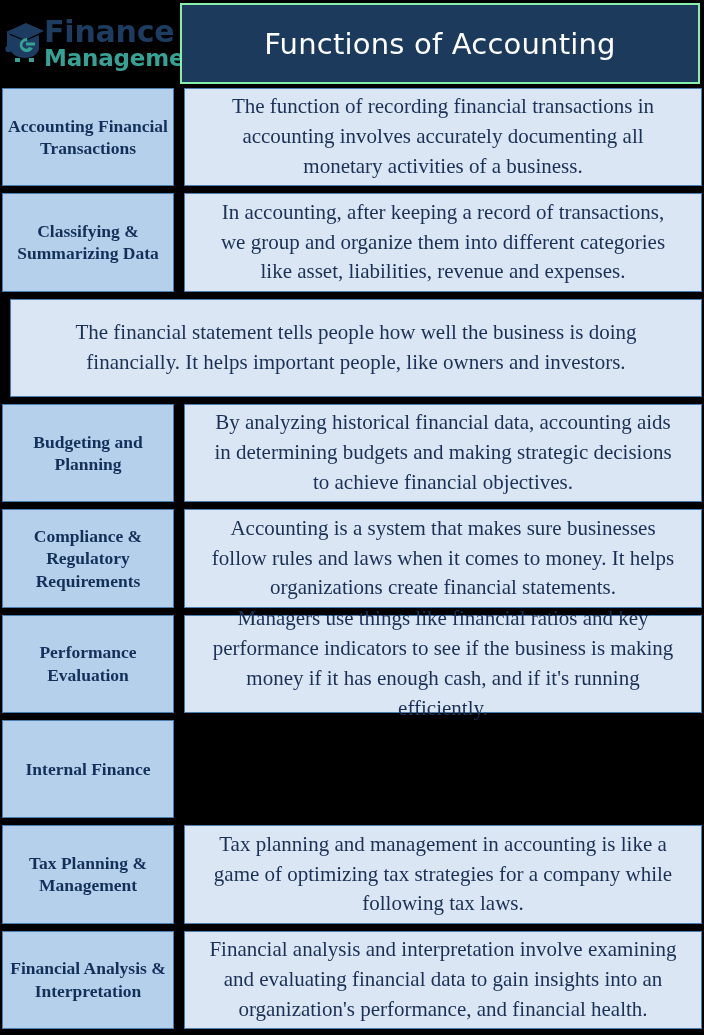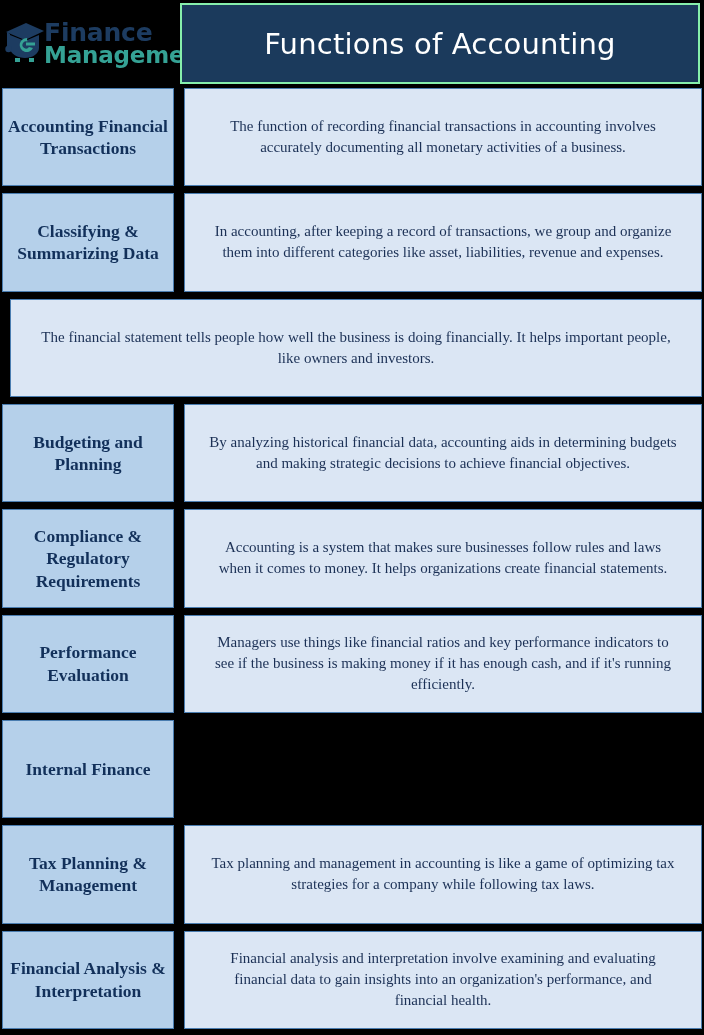--- a/index.html
+++ b/index.html
@@ -61,21 +61,21 @@
     display: flex;
     flex-direction: column;
     line-height: 0.95;
     font-family: "DejaVu Sans", sans-serif;
     font-weight: bold;
     letter-spacing: -0.2px;
     margin-left: -4px;
   }
   .logo-line1 {
     color: #1d3c61;
-    font-size: 25px;
+    font-size: 30px;
   }
   .logo-line2 {
     color: #35a295;
     font-size: 23px;
     margin-top: 1px;
   }
 
   .title-cell {
     flex: 1 1 auto;
     margin: 3px 4px 4px 0;
@@ -140,21 +140,21 @@
     margin-right: 2px;
     background: #dbe6f4;
     border: 1px solid #4a7db0;
     box-sizing: border-box;
     display: flex;
     align-items: center;
     justify-content: center;
     padding: 4px 22px;
     text-align: center;
     color: #1b3055;
-    font-size: 15px;
+    font-size: 21px;
     line-height: 1.42;
   }
 </style>
 </head>
 <body>
 
 <div id="infographic">
 
   <div class="header-row">
 

